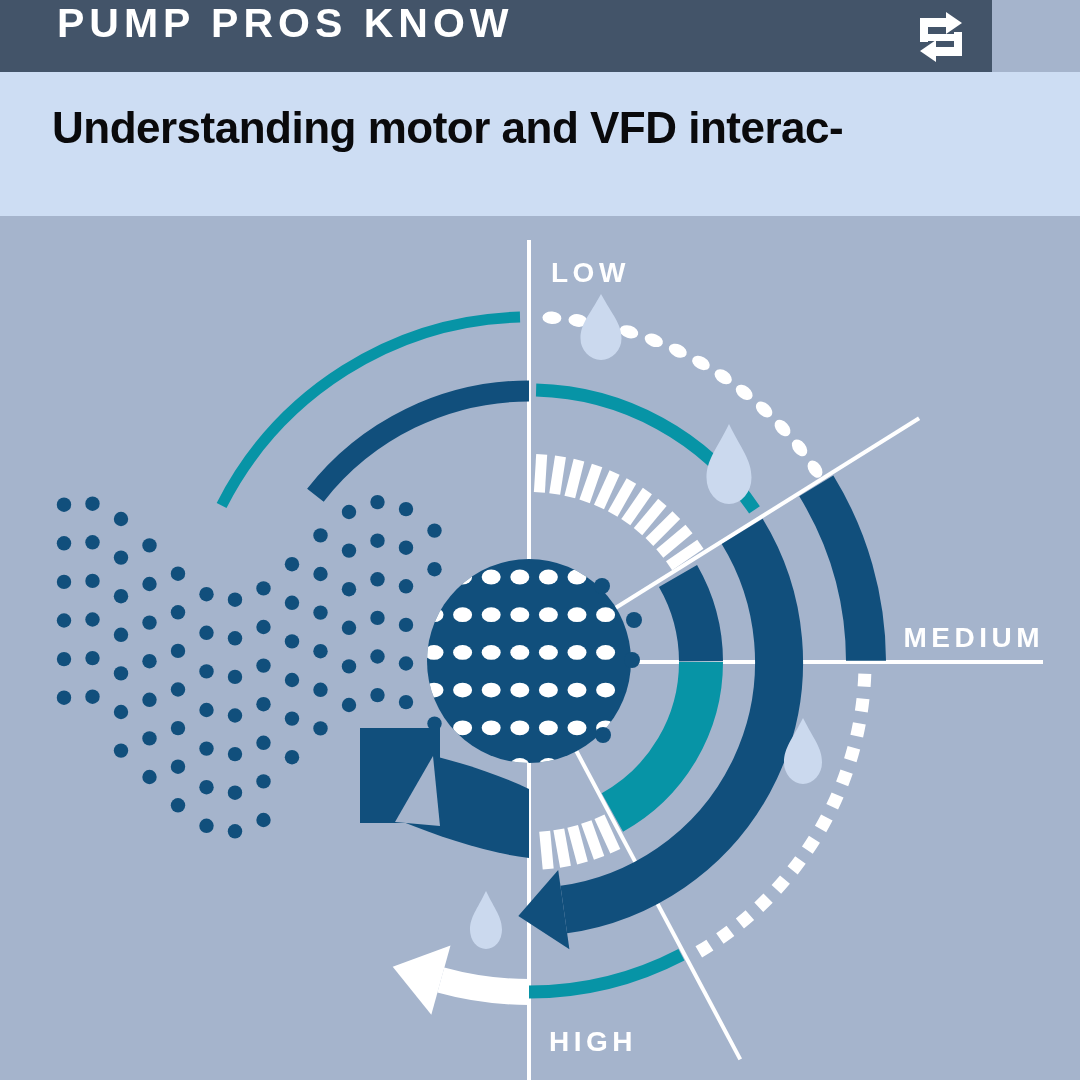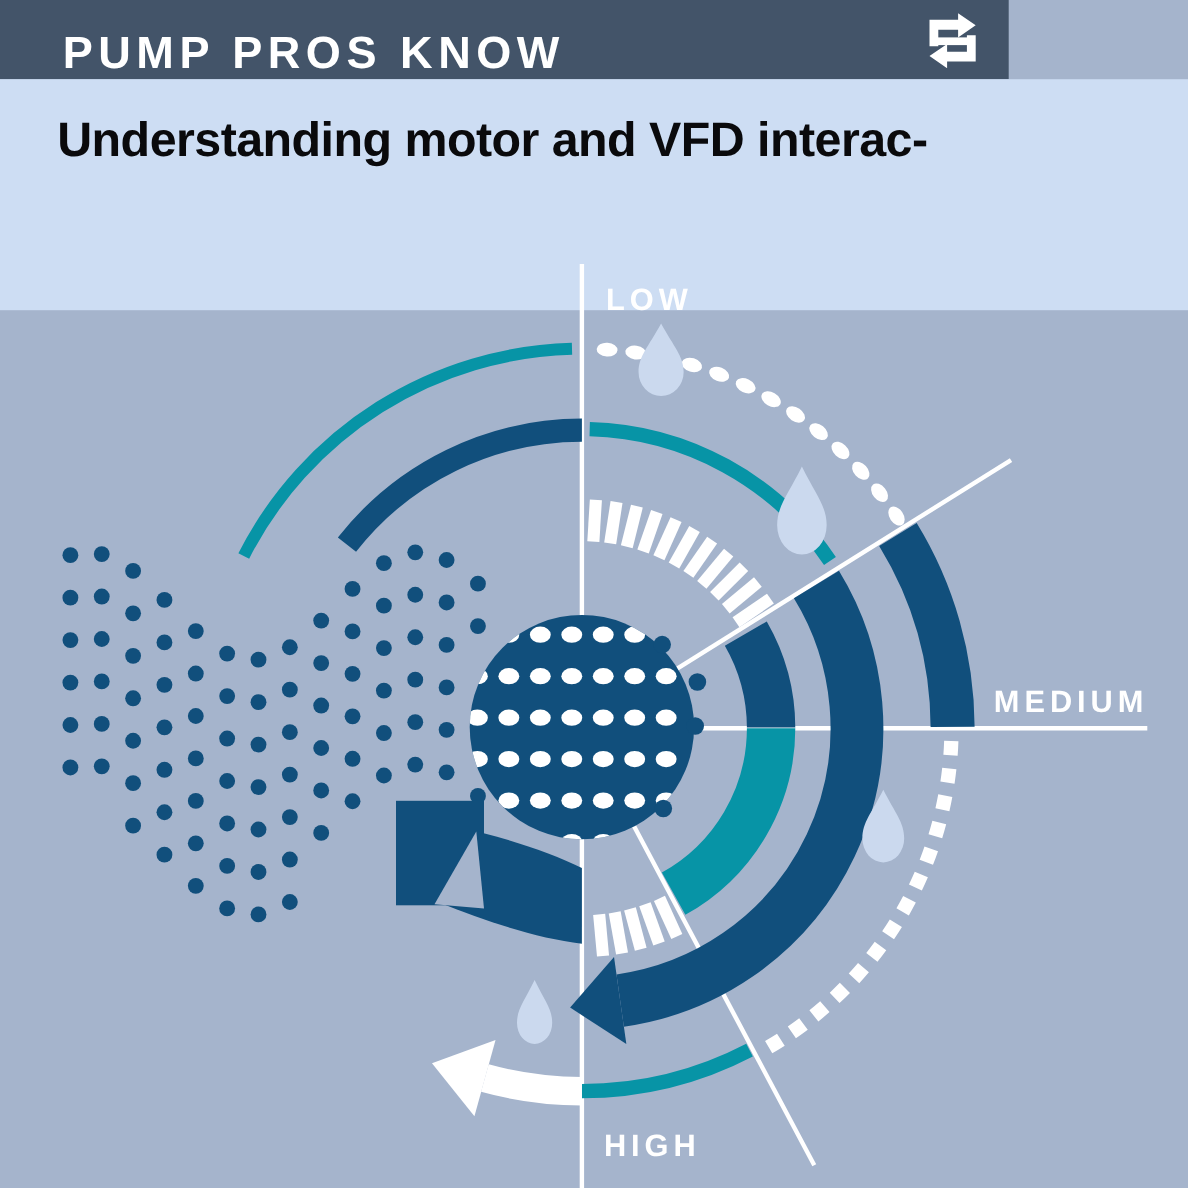--- a/index.html
+++ b/index.html
@@ -1,23 +1,23 @@
 <!DOCTYPE html>
 <html><head>
 <meta charset="utf-8">
 <style>
   html,body{margin:0;padding:0;background:#7e8ea6;}
   .canvas{position:relative;width:1080px;height:1080px;overflow:hidden;
           font-family:"Liberation Sans", sans-serif;background:#a5b4cc;}
-  .header-bar{position:absolute;left:0;top:0;width:917px;height:72px;
-              background:#435469;display:flex;align-items:flex-end;}
+  .header-bar{position:absolute;left:0;top:0;width:992px;height:72px;
+              background:#435469;display:flex;align-items:flex-start;}
   .brand{color:#ffffff;font-weight:700;font-size:41px;letter-spacing:5px;
          padding-left:57px;white-space:nowrap;}
   .logo{position:absolute;right:26px;top:10px;width:50px;height:54px;}
-  .title-band{position:absolute;left:0;top:72px;width:1080px;height:210px;
+  .title-band{position:absolute;left:0;top:72px;width:1080px;height:144px;
               background:#cdddf3;}
   .title{position:absolute;left:52px;top:26px;color:#0a0a0c;font-weight:700;
          font-size:44px;line-height:59px;letter-spacing:-0.5px;width:990px;}
   .gauge-svg{position:absolute;left:0;top:240px;width:1080px;height:840px;}
   .axis-label{font-family:"Liberation Sans",sans-serif;font-weight:700;
               fill:#ffffff;font-size:28px;letter-spacing:4.5px;}
 </style>
 </head>
 <body>
 

